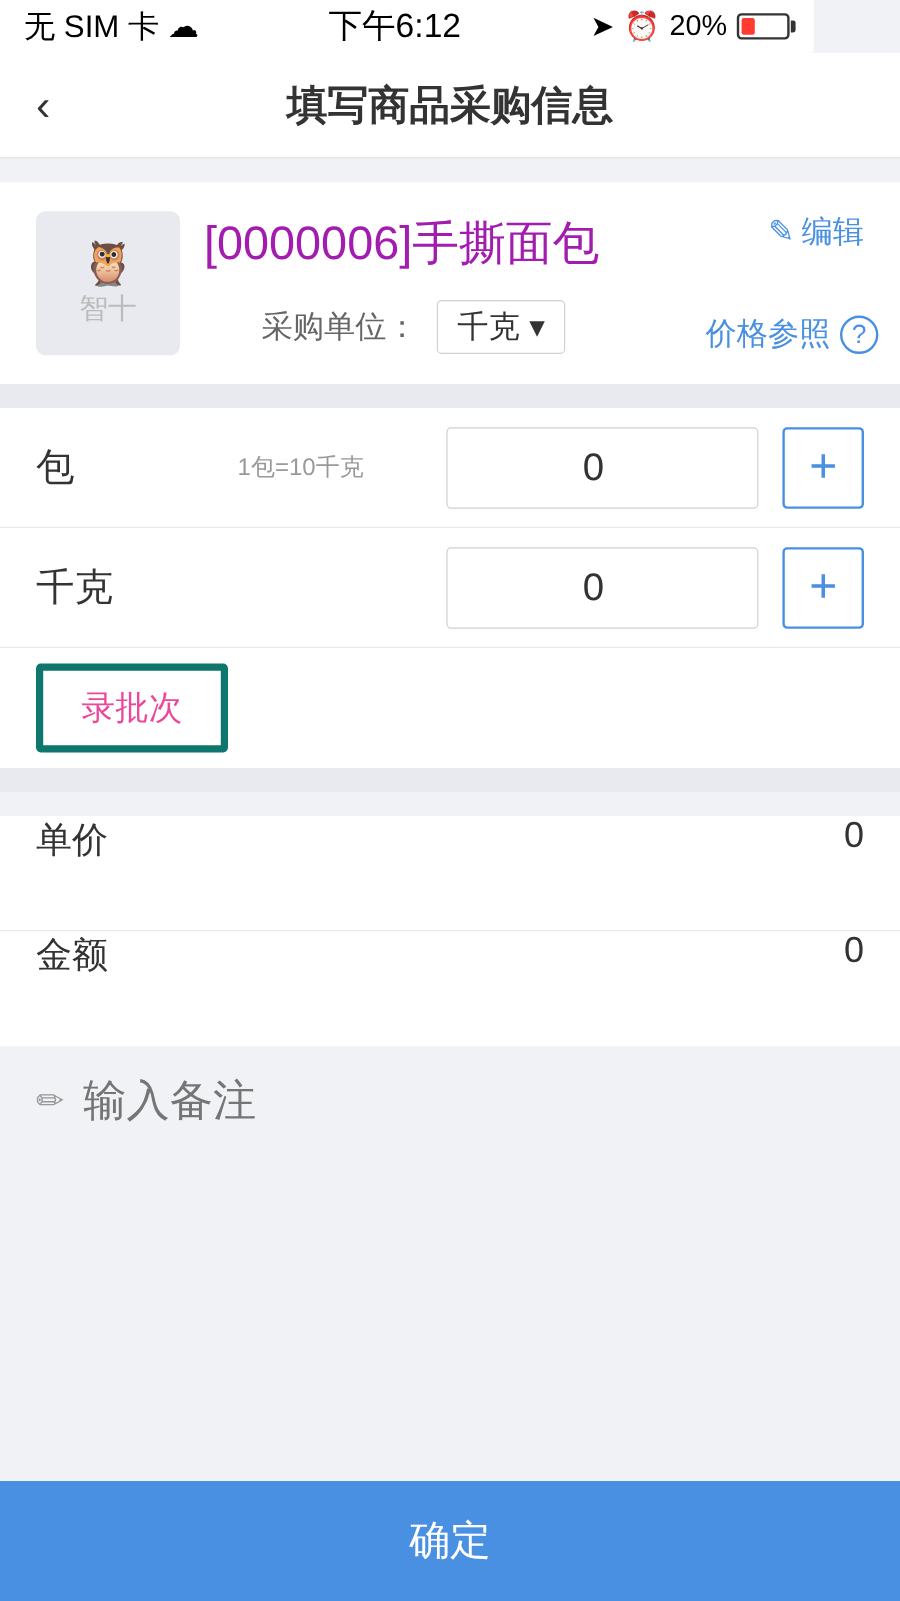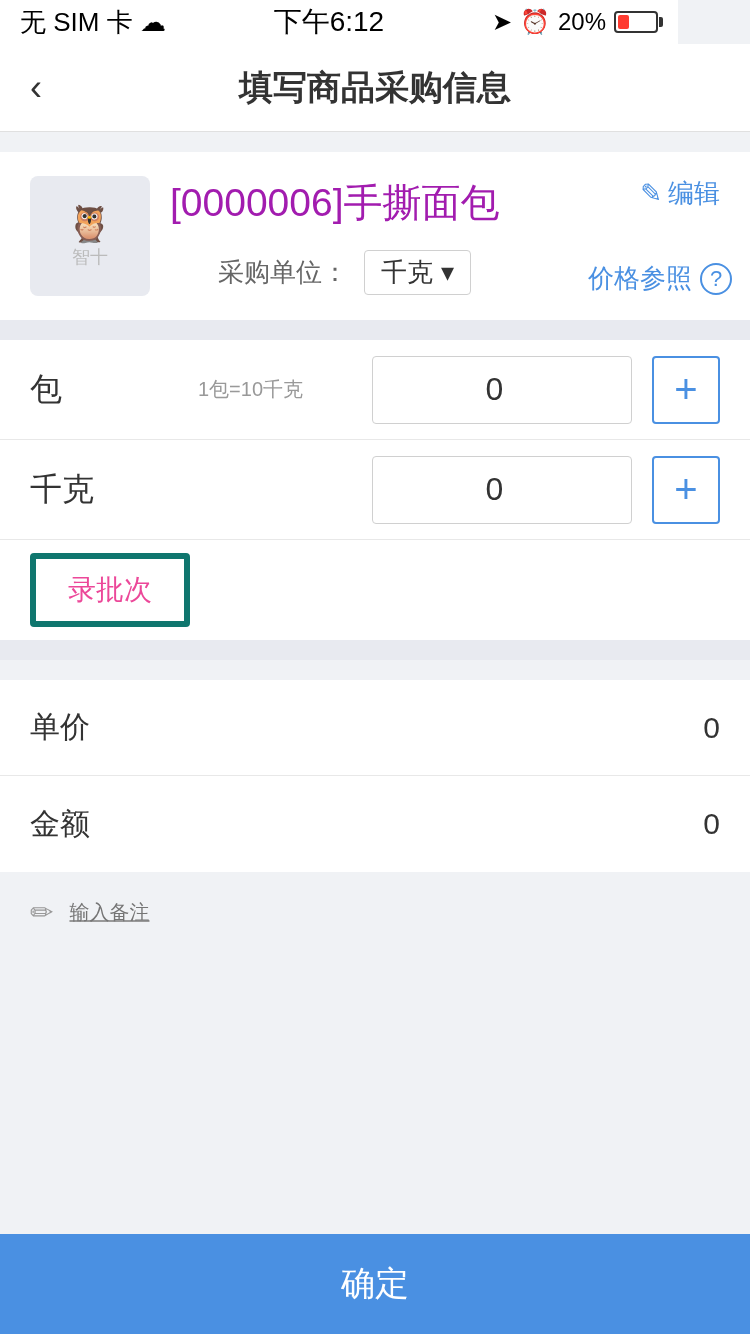--- a/index.html
+++ b/index.html
@@ -233,21 +233,21 @@
       cursor: pointer;
     }
 
     
     .price-section {
       background: #fff;
       margin-top: 20px;
     }
     .price-row {
       display: flex;
-      align-items: center;
+      align-items: flex-start;
       justify-content: space-between;
       padding: 0 30px;
       height: 96px;
       border-bottom: 1px solid #e8e8e8;
     }
     .price-row:last-child {
       border-bottom: none;
     }
     .price-label {
       font-size: 30px;
@@ -266,26 +266,25 @@
       display: flex;
       align-items: center;
       gap: 16px;
     }
     .remark-icon {
       color: #999;
       font-size: 28px;
     }
     .remark-input {
       color: #999;
-      font-size: 20px;
+      font-size: 36px;
       background: transparent;
       border: none;
       outline: none;
       flex: 1;
-      text-decoration: underline;
     }
 
     
     .bottom-btn {
       position: fixed;
       bottom: 0;
       left: 0;
       width: 750px;
       height: 100px;
       background: #4a90e2;
@@ -297,21 +296,21 @@
       font-weight: 500;
       cursor: pointer;
     }
 
     
     .owl-logo {
       font-size: 36px;
       color: #9e9e9e;
     }
     .owl-subtext {
-      font-size: 18px;
+      font-size: 24px;
       color: #bbb;
     }
   </style>
 </head>
 <body>
 
 <div class="status-bar">
   <div class="status-left">
     <span>无 SIM 卡 ☁</span>
   </div>

